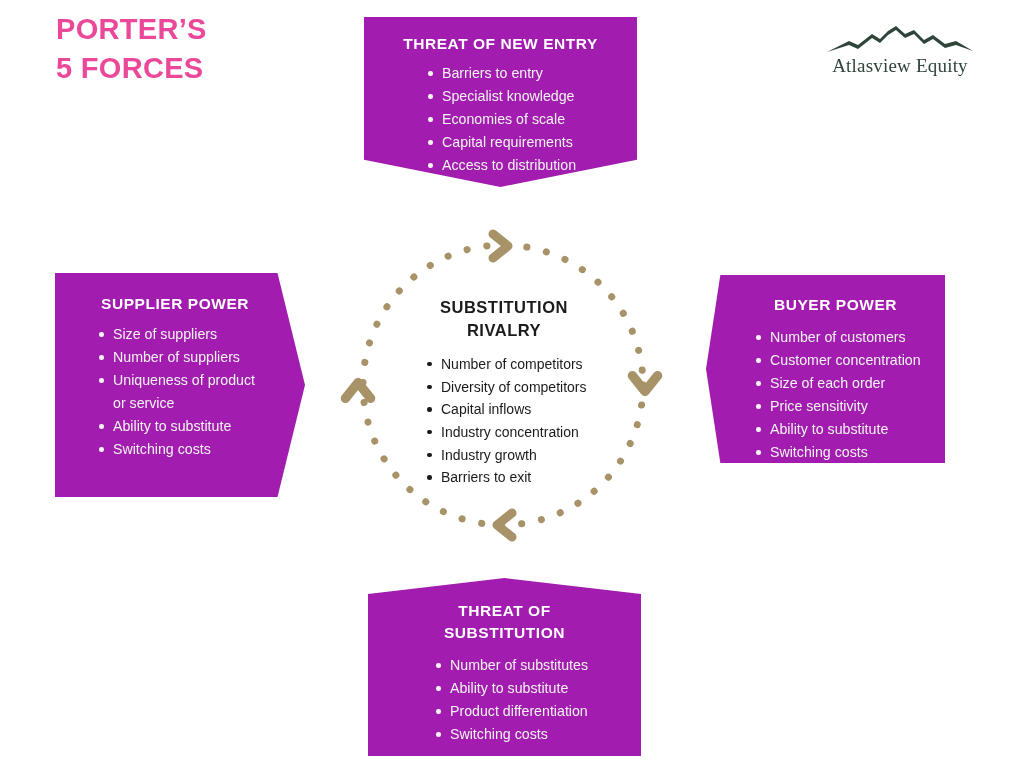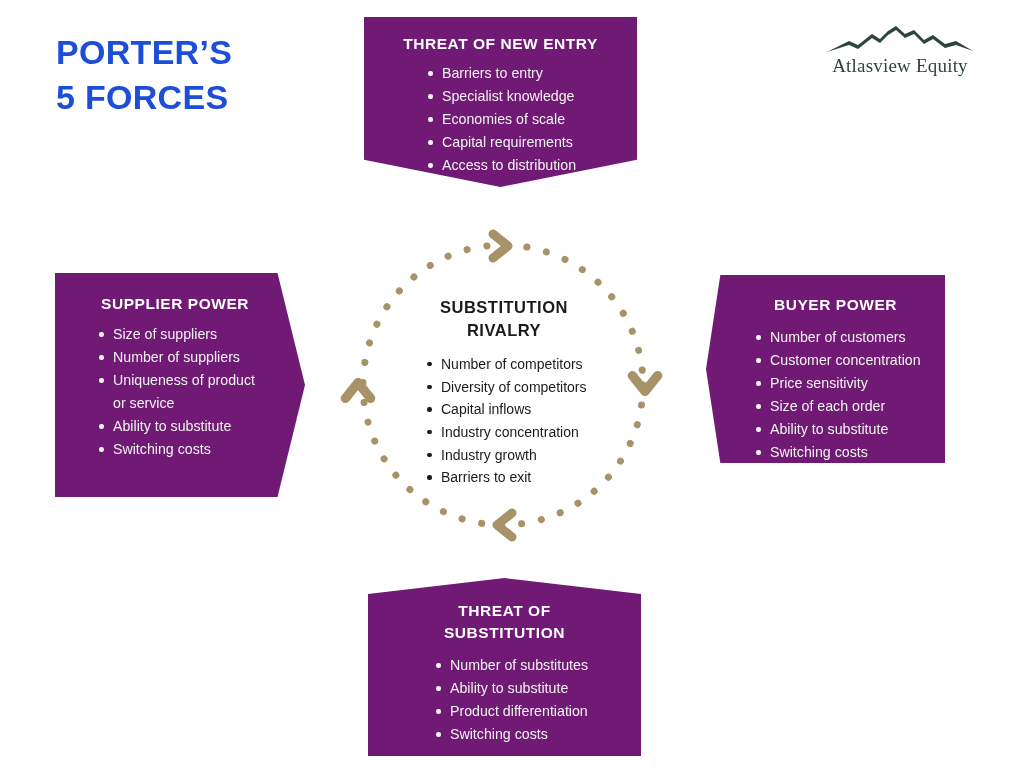--- a/index.html
+++ b/index.html
@@ -7,24 +7,24 @@
   body {
     background:#ffffff;
     font-family:"Liberation Sans", sans-serif;
     position:relative;
     overflow:hidden;
   }
   .stage { position:absolute; inset:0; width:1024px; height:768px; }
 
   
   #page-title {
-    position:absolute; left:56px; top:30px;
-    color:#1d4ed8;
+    position:absolute; left:56px; top:10px;
+    color:#ec4899;
     font-weight:bold;
-    font-size:34px;
+    font-size:29px;
     letter-spacing:0.3px;
     line-height:1.33;
   }
   #page-title .tline { display:block; white-space:pre; }
 
   
   #brand-logo {
     position:absolute; left:818px; top:24px;
     width:164px; height:64px;
     display:flex; flex-direction:column;
@@ -36,21 +36,21 @@
     font-size:19px;
     color:#2f4539;
     letter-spacing:0.2px;
     margin-top:1px;
     white-space:nowrap;
   }
 
   
   .force-box {
     position:absolute;
-    background:#701a75;
+    background:#a21caf;
     color:#ffffff;
   }
   .force-title {
     font-weight:bold;
     font-size:15.5px;
     letter-spacing:0.55px;
     text-align:center;
     white-space:pre-line;
     line-height:1.42;
   }
@@ -194,22 +194,22 @@
       <li>Ability to substitute</li>
       <li>Switching costs</li>
     </ul>
   </div>
 
   <div class="force-box" id="box-buyer">
     <div class="force-title">BUYER POWER</div>
     <ul class="force-list">
       <li>Number of customers</li>
       <li>Customer concentration</li>
+      <li>Size of each order</li>
       <li>Price sensitivity</li>
-      <li>Size of each order</li>
       <li>Ability to substitute</li>
       <li>Switching costs</li>
     </ul>
   </div>
 
   <div class="force-box" id="box-substitution">
     <div class="force-title">THREAT OF
 SUBSTITUTION</div>
     <ul class="force-list">
       <li>Number of substitutes</li>

